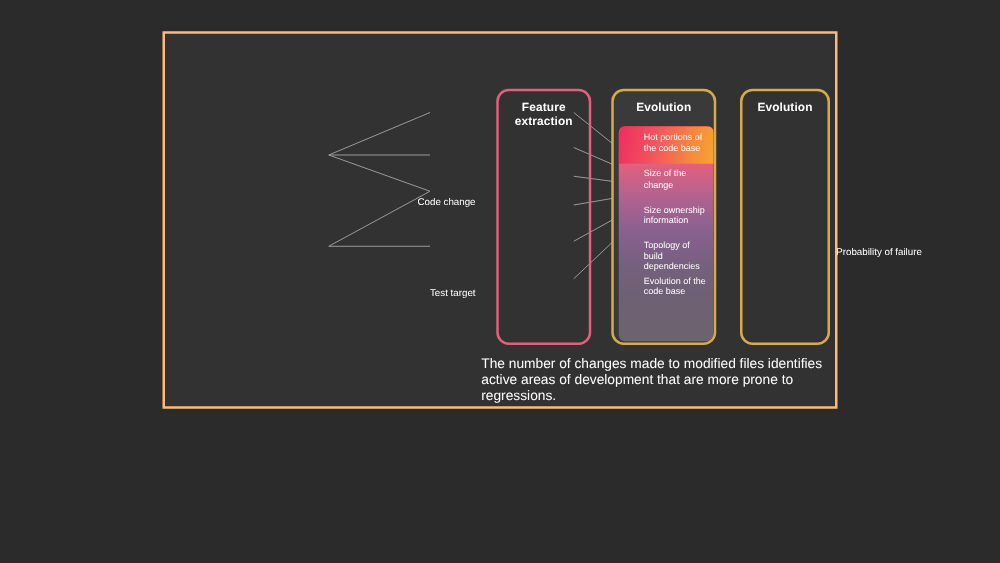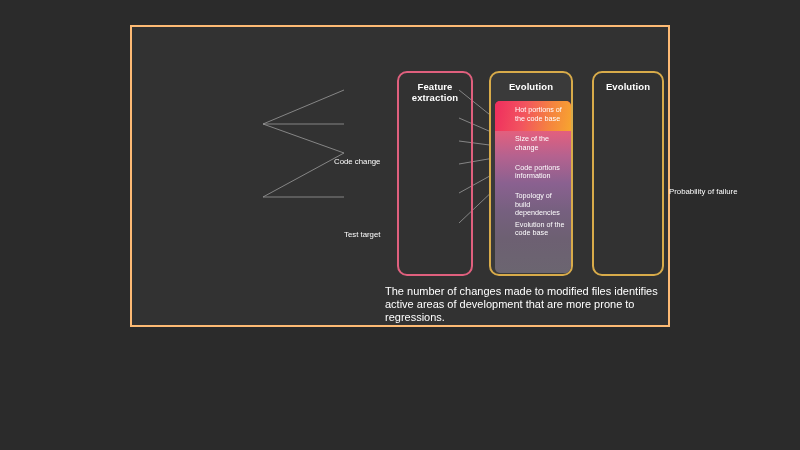--- a/index.html
+++ b/index.html
@@ -142,21 +142,21 @@
     top: 118px;
   }
 
   #label-test-target {
     left: 212px;
     top: 191px;
   }
 
   #label-probability {
     left: 537px;
-    top: 148px;
+    top: 158px;
     text-align: center;
   }
 
   
   #caption {
     position: absolute;
     left: 253px;
     top: 258px;
     width: 300px;
     color: #ffffff;
@@ -192,21 +192,21 @@
 
     <div class="panel-box" id="feature-extraction-box">
       <div class="box-title">Feature<br>extraction</div>
     </div>
 
     <div class="panel-box" id="features-box">
       <div class="box-title">Evolution</div>
       <div id="features-list">
         <div class="feature-item first">Hot portions of the code base</div>
         <div class="feature-item">Size of the change</div>
-        <div class="feature-item">Code portions information</div>
+        <div class="feature-item">Size ownership information</div>
         <div class="feature-item">Topology of build dependencies</div>
         <div class="feature-item">Evolution of the code base</div>
       </div>
     </div>
 
     <div class="panel-box" id="prediction-box">
       <div class="box-title">Evolution</div>
     </div>
 
     <div class="side-label" id="label-code-change">Code change</div>

